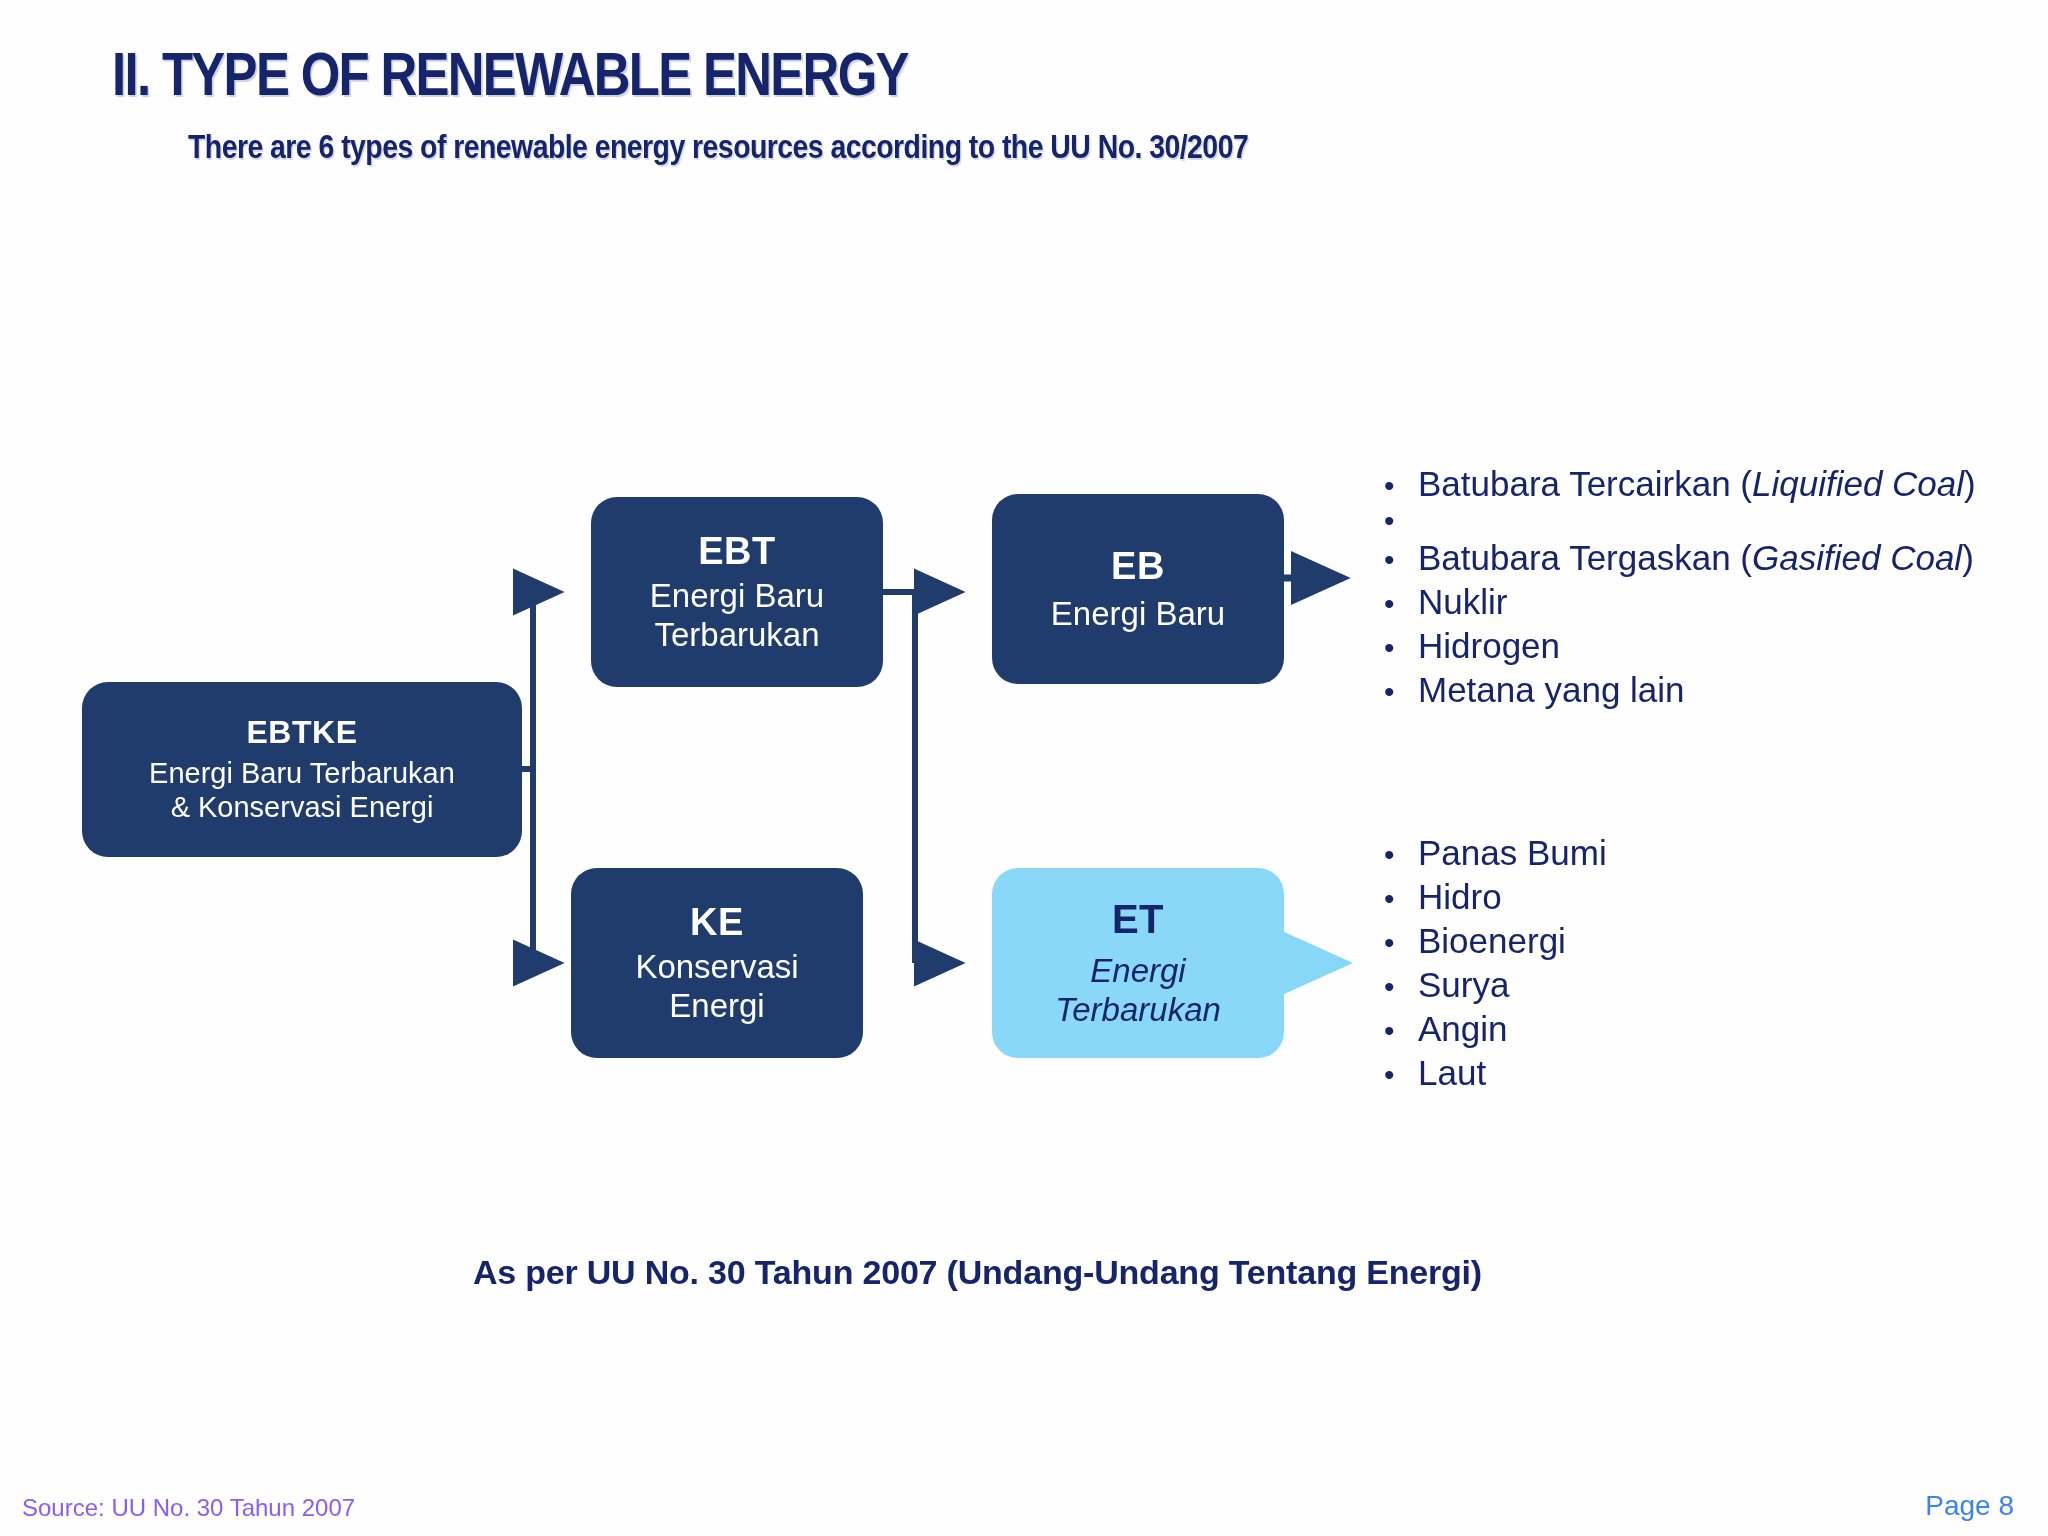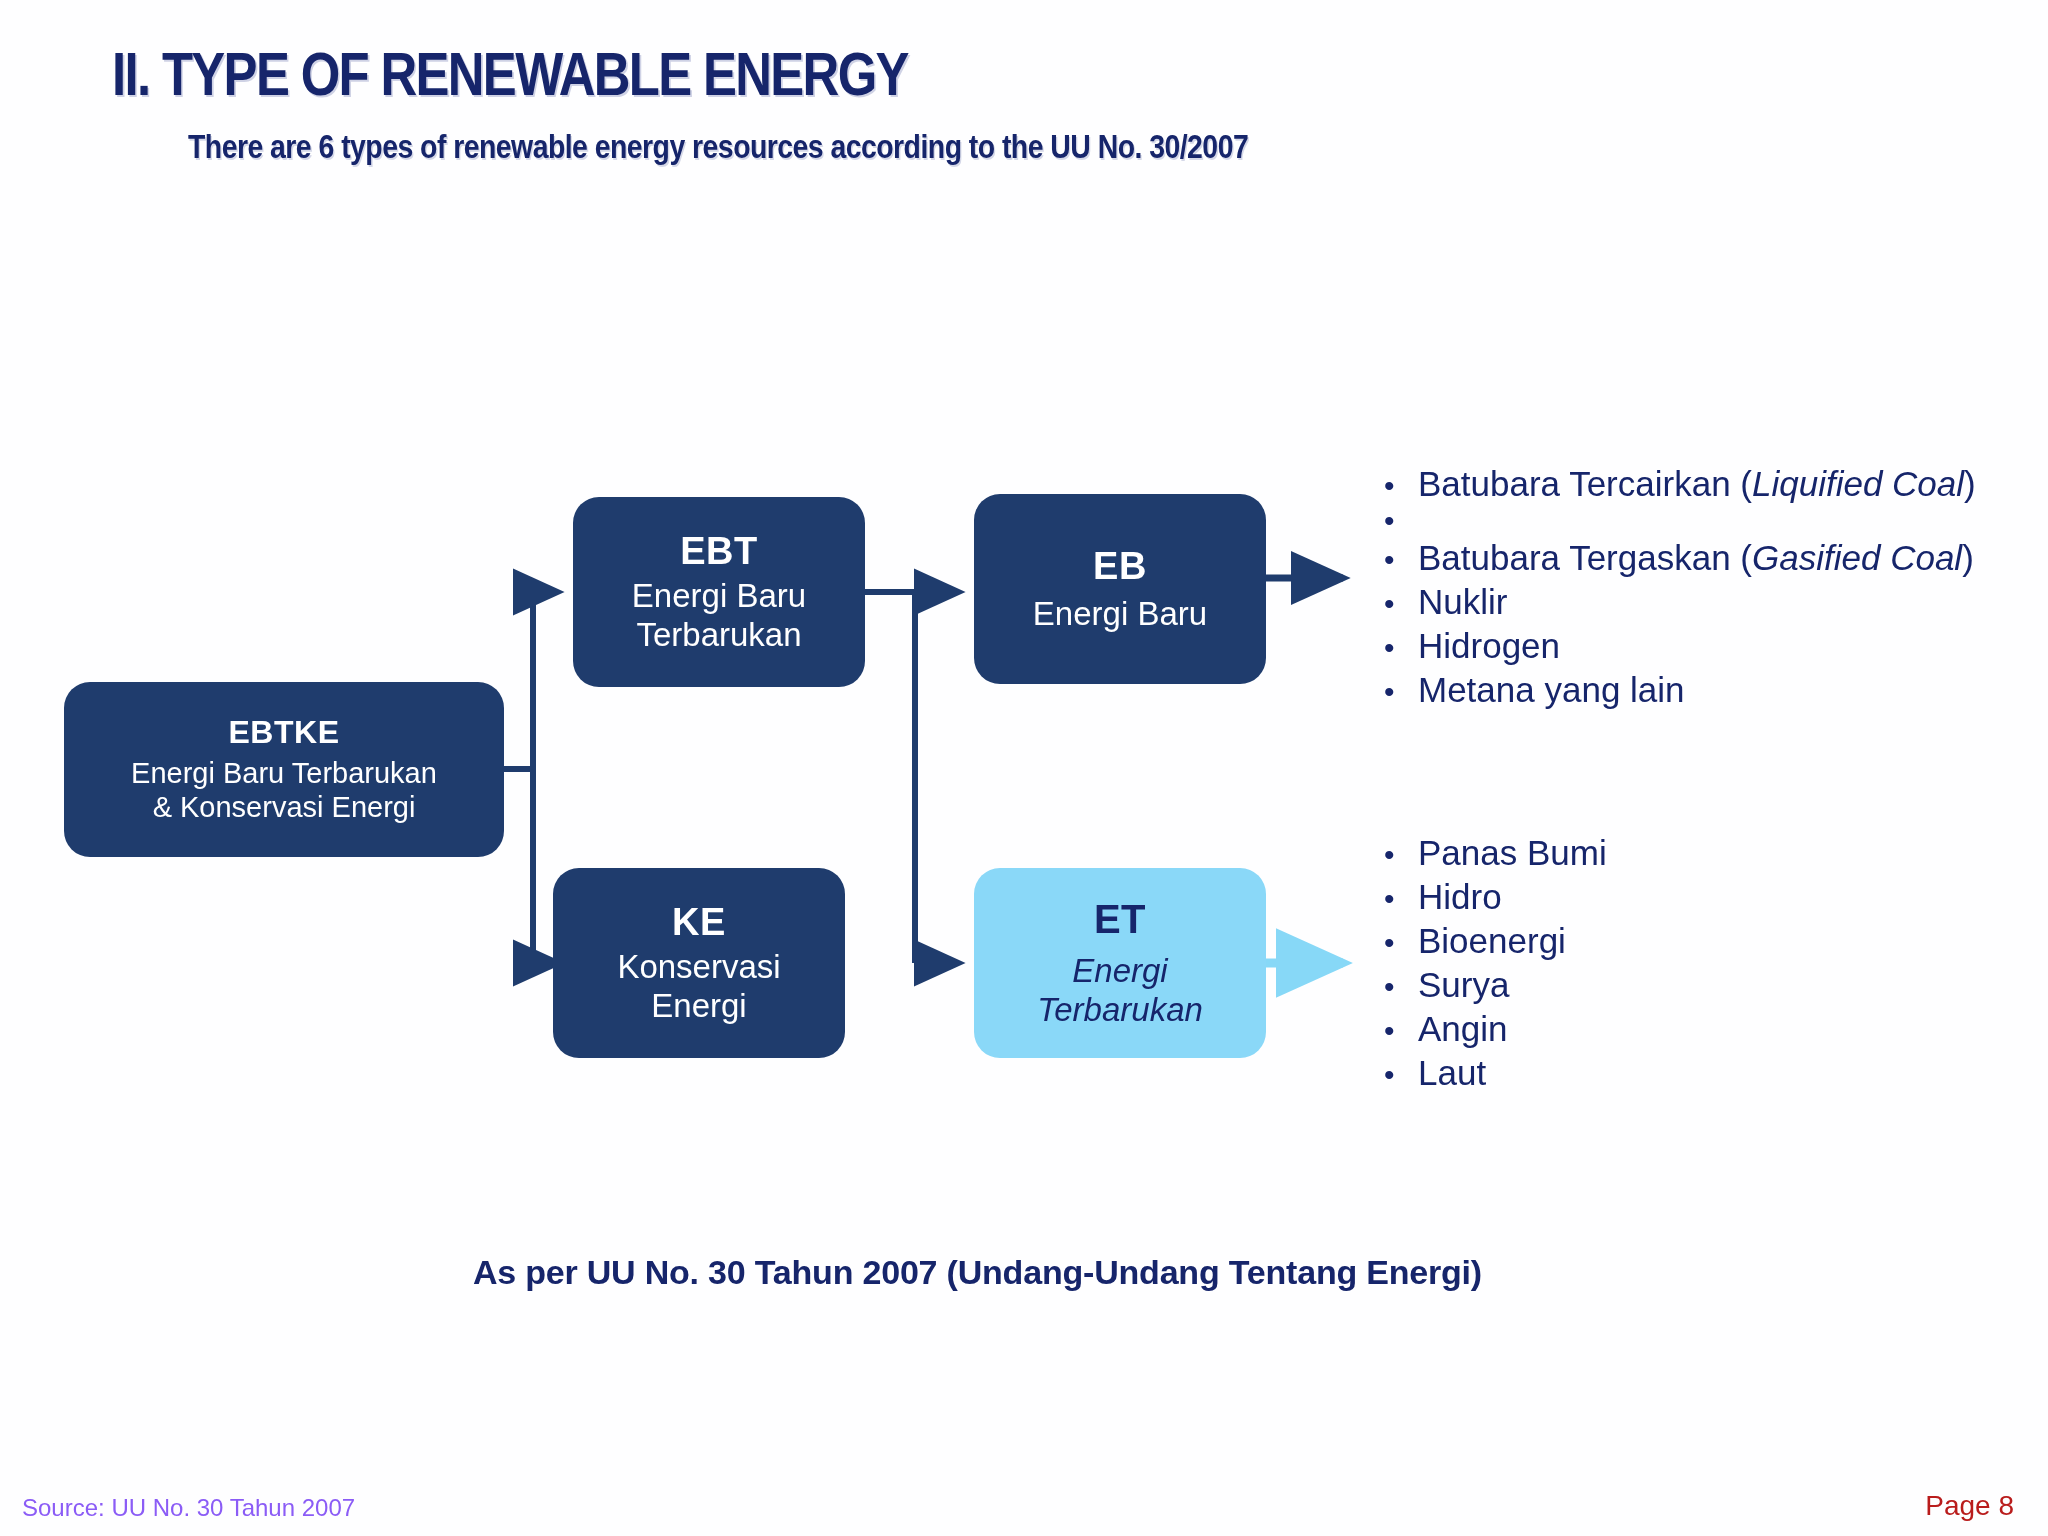--- a/index.html
+++ b/index.html
@@ -56,20 +56,21 @@
     position: absolute;
     border-radius: 26px;
     box-sizing: border-box;
     display: flex;
     flex-direction: column;
     align-items: center;
     justify-content: center;
     text-align: center;
     color: #ffffff;
     line-height: 1.18;
+    margin-left: 18px;
   }
   .node.navy { background: #1f3c6d; }
   .node.cyan { background: #8ad8f8; color: #16256b; }
 
   .node .code {
     font-weight: bold;
     font-size: 38px;
     letter-spacing: 0.5px;
   }
   .node .desc {
@@ -143,21 +144,21 @@
     left: 22px;
     top: 1494px;
     font-size: 24px;
     color: #8b5cf6;
   }
   .footer-page {
     position: absolute;
     right: 34px;
     top: 1490px;
     font-size: 28px;
-    color: #b91c1c;
+    color: #3b82f6;
   }
 </style>
 </head>
 <body>
 
 <div class="title">II. TYPE OF RENEWABLE ENERGY</div>
 <div class="subtitle">There are 6 types of renewable energy resources according to the UU No.  30/2007</div>
 
 <div class="diagram">
 

